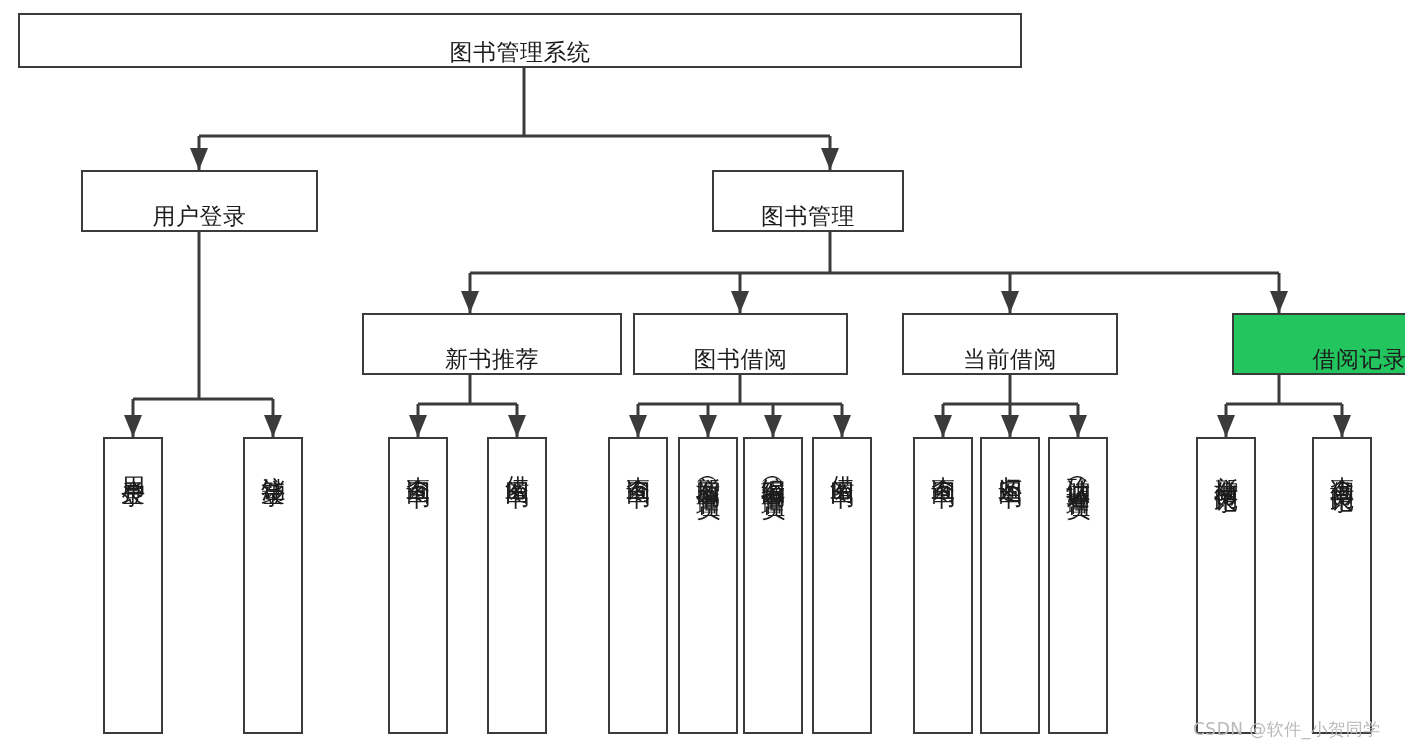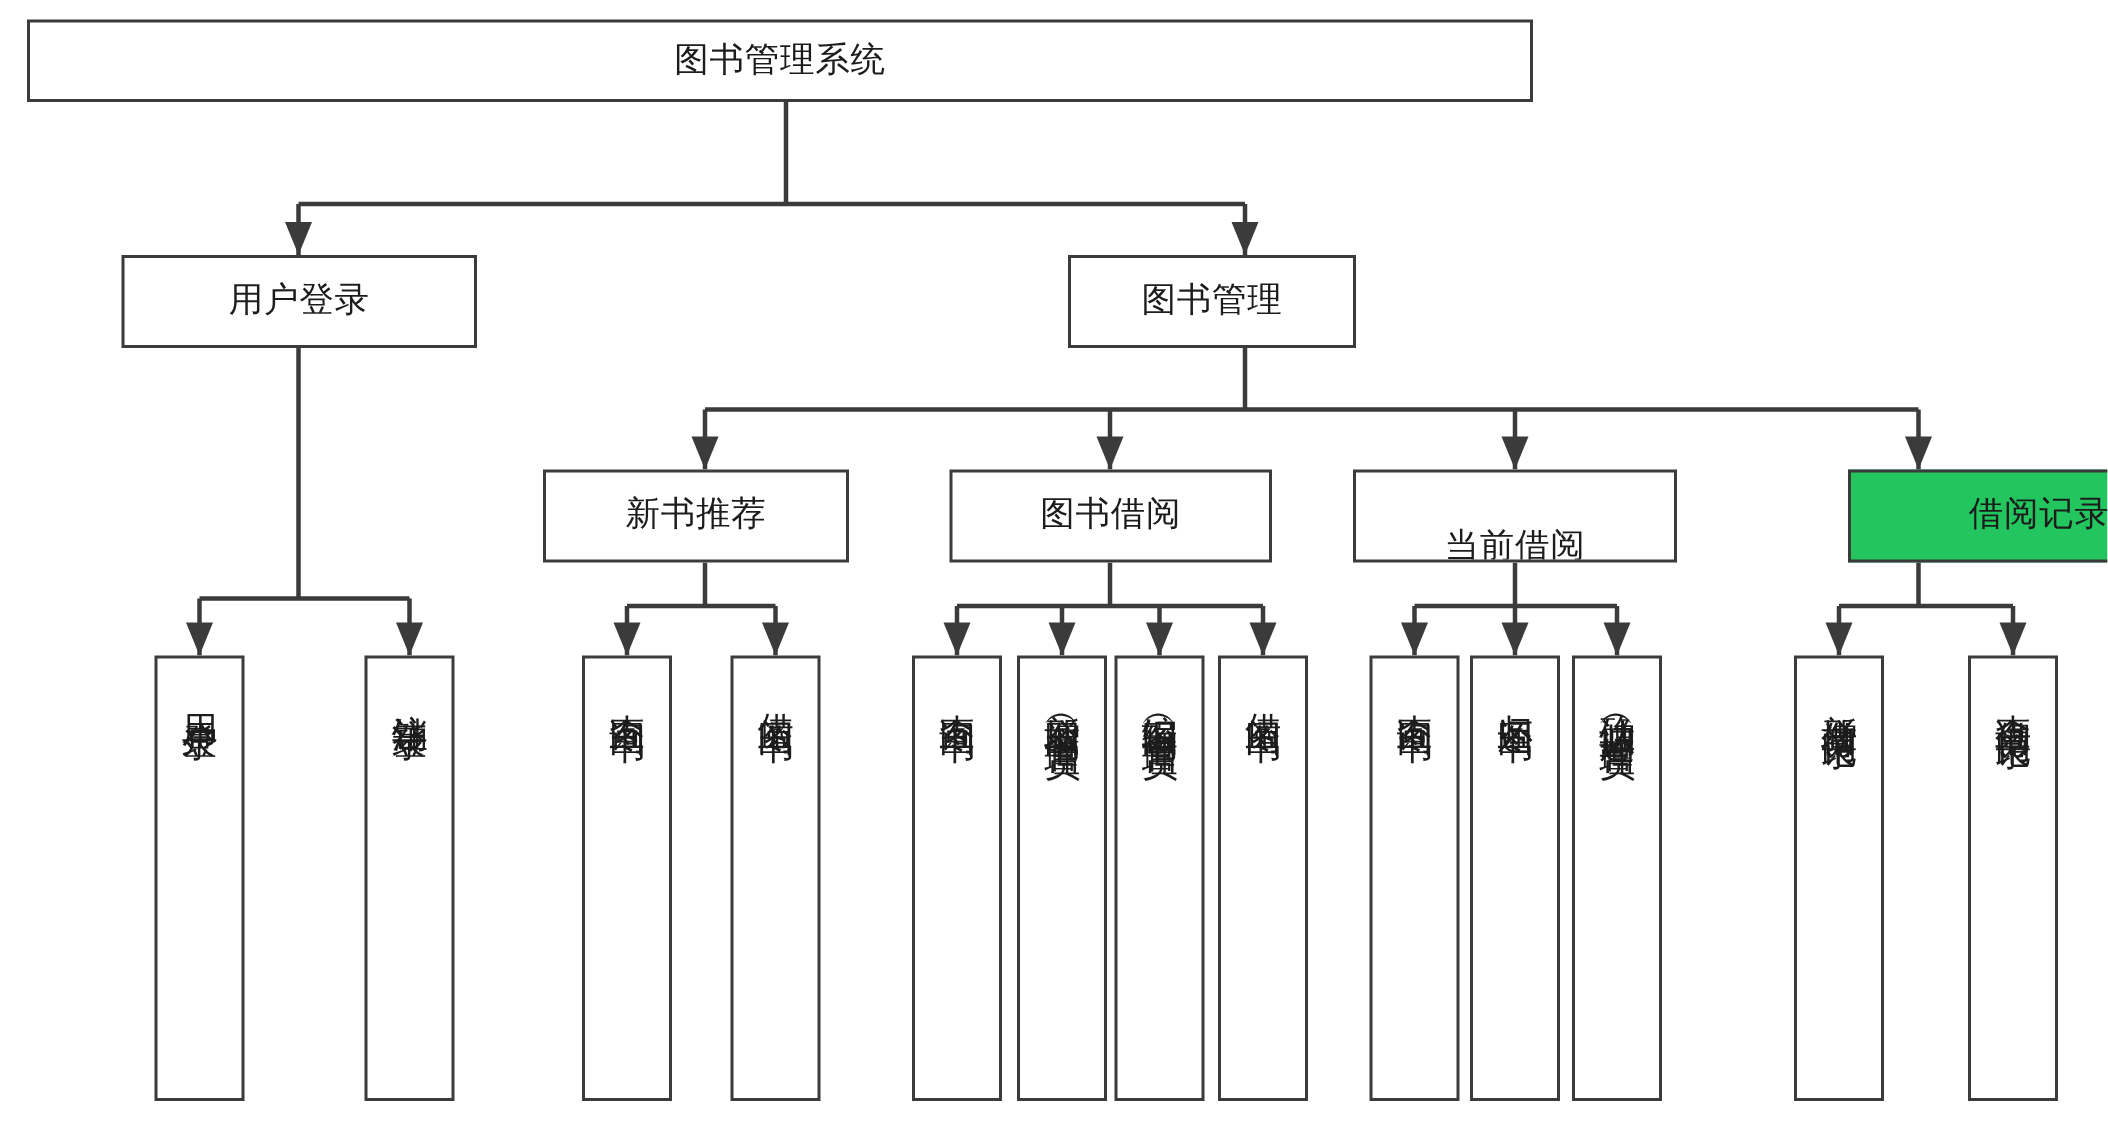--- a/index.html
+++ b/index.html
@@ -23,21 +23,21 @@
     top: 0;
     width: 1405px;
     height: 747px;
   }
   .node {
     position: absolute;
     box-sizing: border-box;
     background: #ffffff;
     border: 2px solid #3b3b3b;
     display: flex;
-    align-items: center;
+    align-items: flex-end;
     justify-content: center;
     overflow: hidden;
   }
   .node-label {
     color: #1c1c1c;
     line-height: 1.18;
     letter-spacing: 0.5px;
     text-align: center;
     white-space: pre;
   }
@@ -123,21 +123,21 @@
   <div id="nodes">
       <div class="node horizontal" style="left: 18px; top: 13px; width: 1004px; height: 55px; border-color: rgb(59, 59, 59); background: rgb(255, 255, 255);">
         <span class="node-label" style="color: rgb(28, 28, 28);">图书管理系统</span>
       </div>
       <div class="node horizontal" style="left: 81px; top: 170px; width: 237px; height: 62px; border-color: rgb(59, 59, 59); background: rgb(255, 255, 255);">
         <span class="node-label" style="color: rgb(28, 28, 28);">用户登录</span>
       </div>
       <div class="node horizontal" style="left: 712px; top: 170px; width: 192px; height: 62px; border-color: rgb(59, 59, 59); background: rgb(255, 255, 255);">
         <span class="node-label" style="color: rgb(28, 28, 28);">图书管理</span>
       </div>
-      <div class="node horizontal" style="left: 362px; top: 313px; width: 204px; height: 62px; border-color: rgb(59, 59, 59); background: rgb(255, 255, 255);">
+      <div class="node horizontal" style="left: 362px; top: 313px; width: 260px; height: 62px; border-color: rgb(59, 59, 59); background: rgb(255, 255, 255);">
         <span class="node-label" style="color: rgb(28, 28, 28);">新书推荐</span>
       </div>
       <div class="node horizontal" style="left: 633px; top: 313px; width: 215px; height: 62px; border-color: rgb(59, 59, 59); background: rgb(255, 255, 255);">
         <span class="node-label" style="color: rgb(28, 28, 28);">图书借阅</span>
       </div>
       <div class="node horizontal" style="left: 902px; top: 313px; width: 216px; height: 62px; border-color: rgb(59, 59, 59); background: rgb(255, 255, 255);">
         <span class="node-label" style="color: rgb(28, 28, 28); margin-top: 41px;">当前借阅</span>
       </div>
       <div class="node horizontal" style="left: 1232px; top: 313px; width: 255px; height: 62px; border-color: rgb(59, 59, 59); background: #22c55e;">
         <span class="node-label" style="color: rgb(28, 28, 28);">借阅记录</span>
@@ -175,13 +175,14 @@
       <div class="node vertical" style="left: 1048px; top: 437px; width: 60px; height: 297px; border-color: rgb(59, 59, 59); background: rgb(255, 255, 255);">
         <span class="node-label" style="color: rgb(28, 28, 28);">确认归还（管理员）</span>
       </div>
       <div class="node vertical" style="left: 1196px; top: 437px; width: 60px; height: 297px; border-color: rgb(59, 59, 59); background: rgb(255, 255, 255);">
         <span class="node-label" style="color: rgb(28, 28, 28);">新增借阅记录</span>
       </div>
       <div class="node vertical" style="left: 1312px; top: 437px; width: 60px; height: 297px; border-color: rgb(59, 59, 59); background: rgb(255, 255, 255);">
         <span class="node-label" style="color: rgb(28, 28, 28);">查询借阅记录</span>
       </div>
     </div>
+  <div class="watermark" style="left: 1193px; top: 718px; color: rgb(185, 185, 185);">CSDN @软件_小贺同学</div>
 </div>
 
 </body></html>

